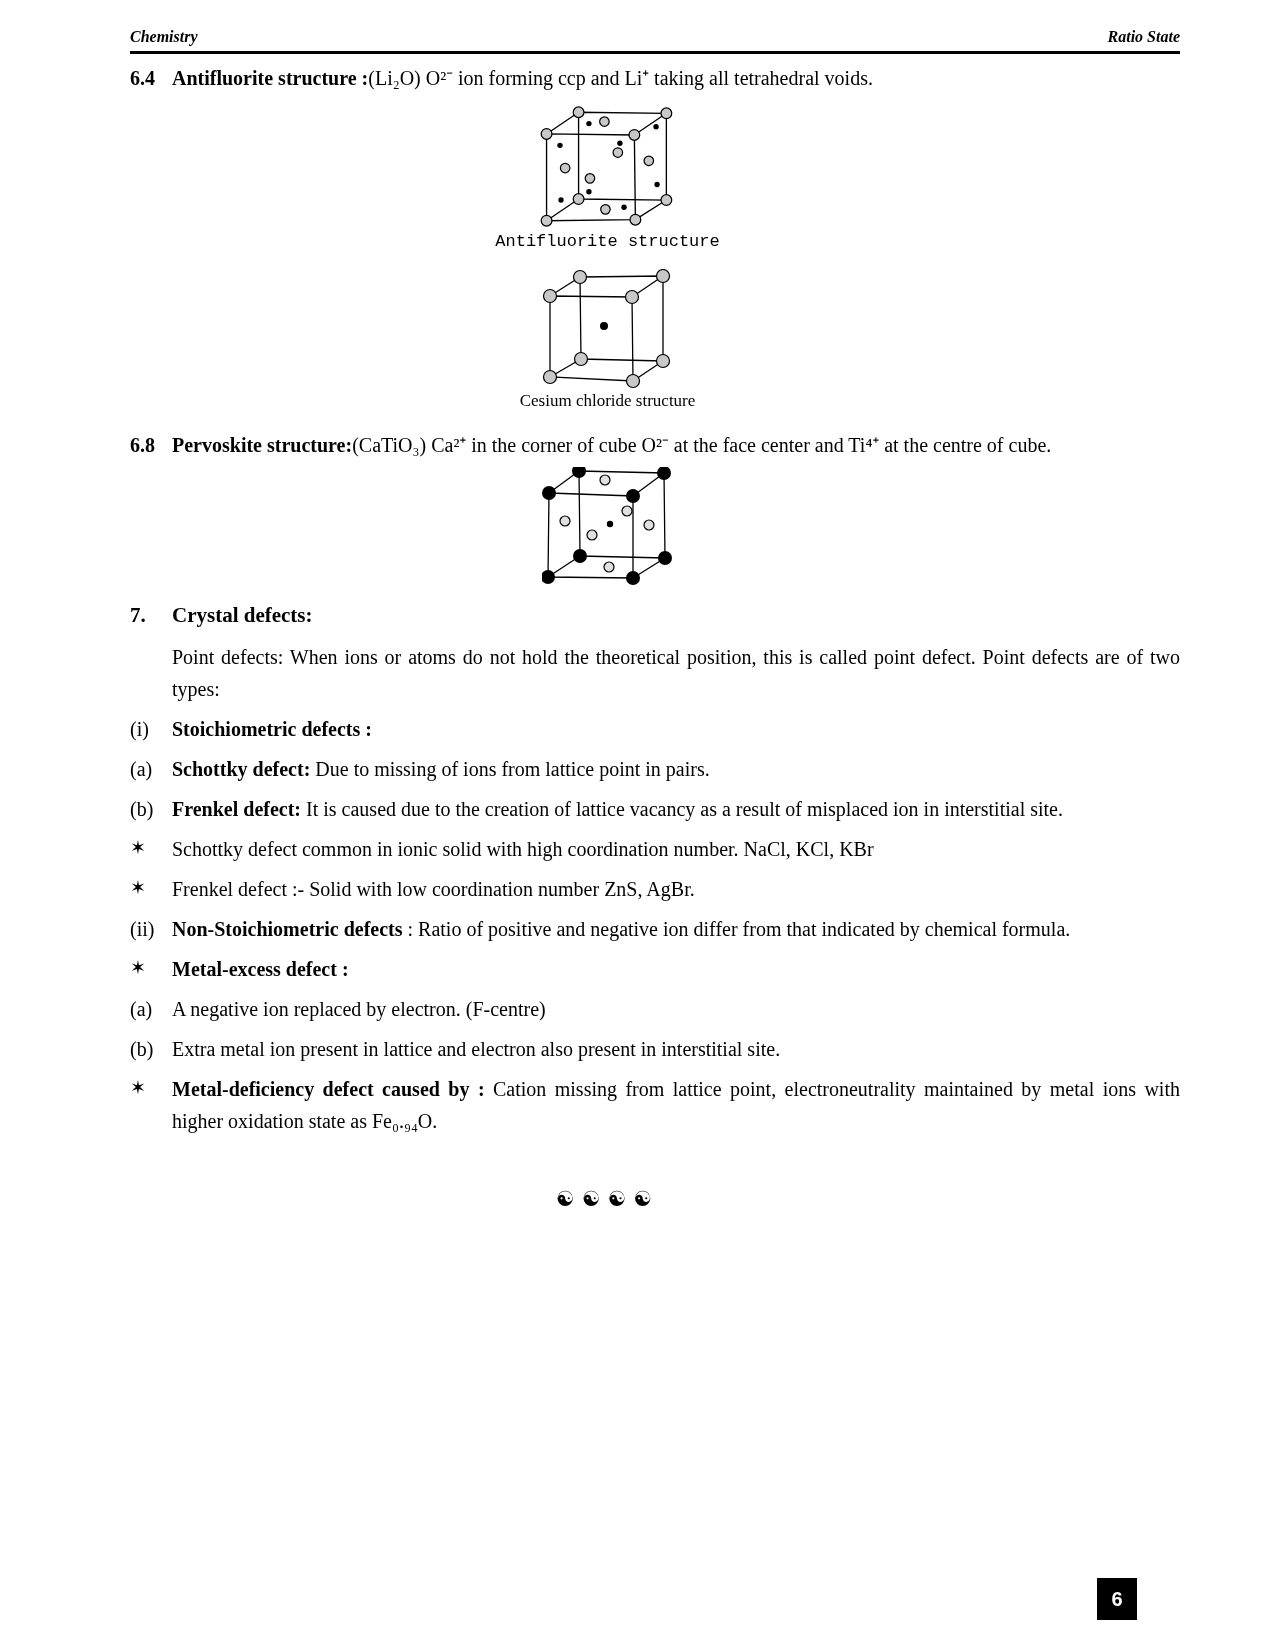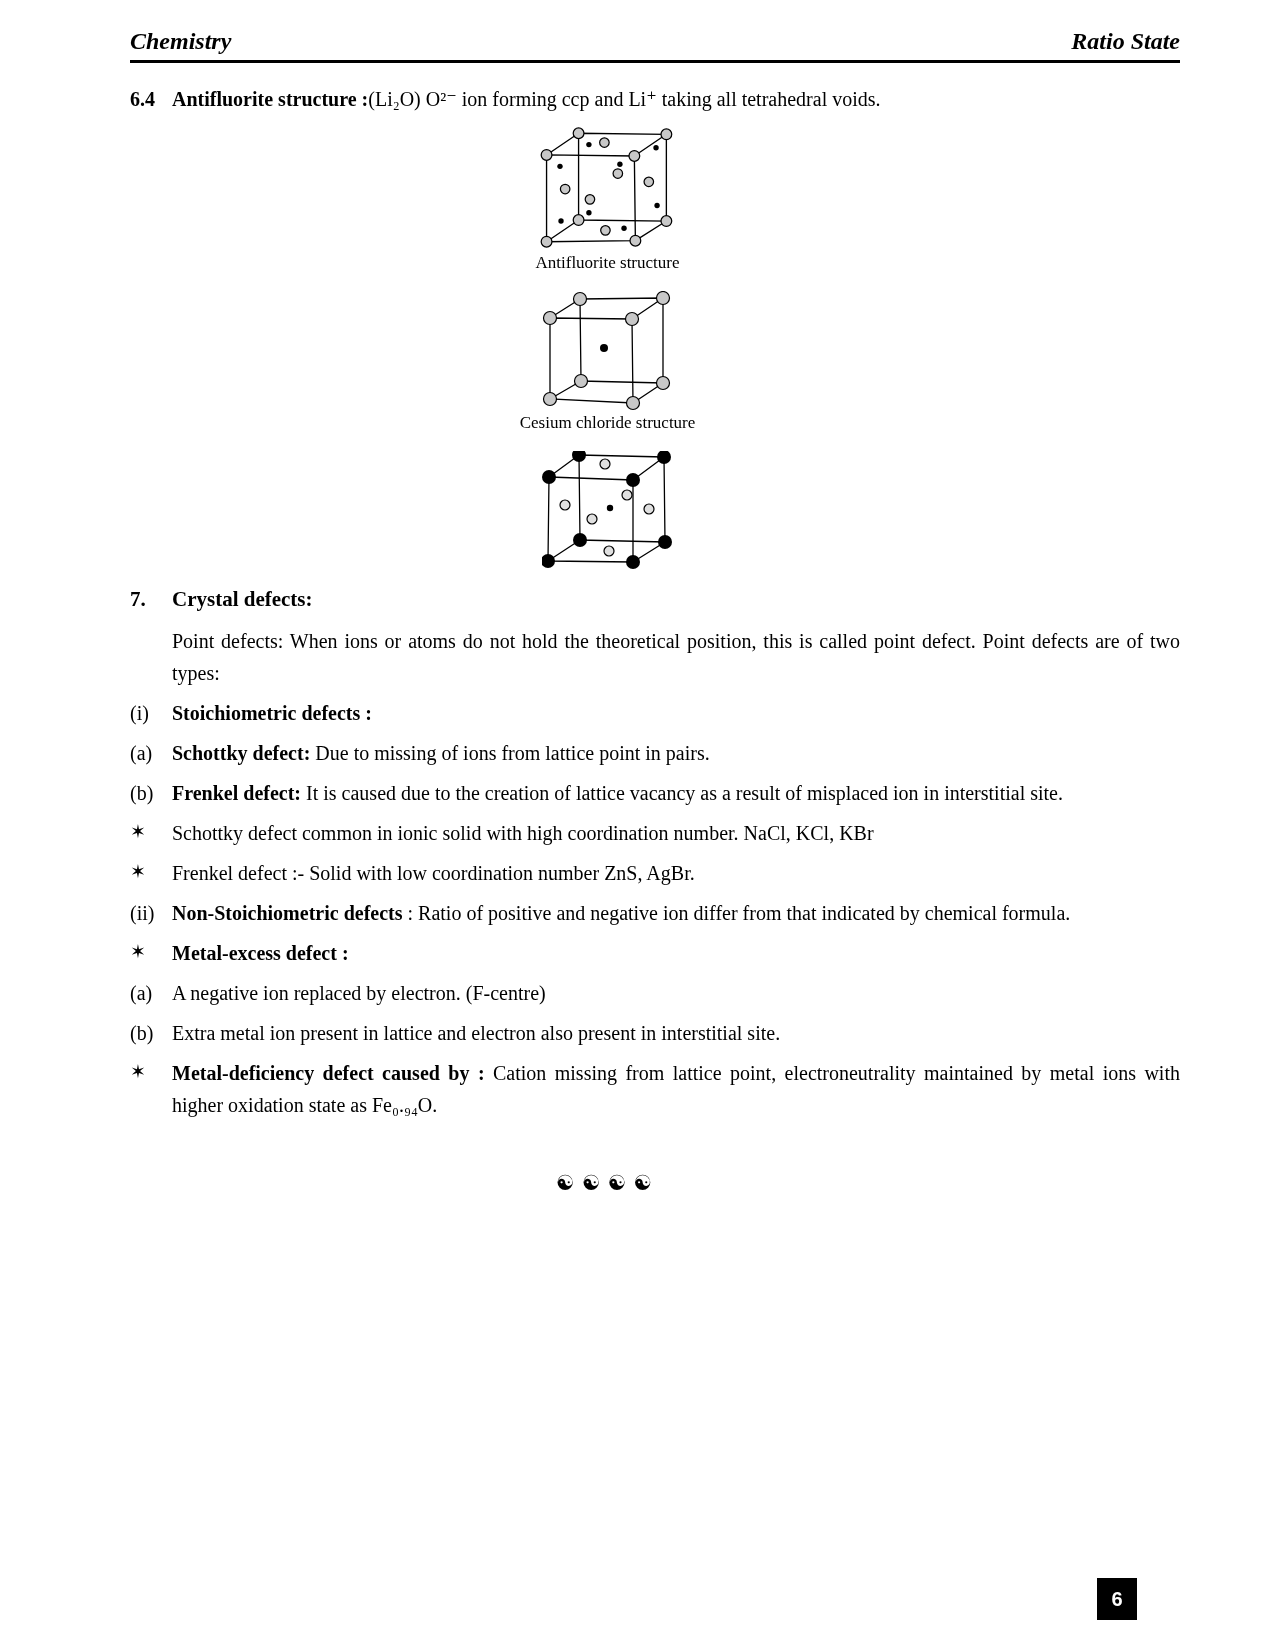--- a/index.html
+++ b/index.html
@@ -1,26 +1,26 @@
 <!DOCTYPE html>
 <html><head>
 <meta charset="utf-8">
 <style>
   html,body{margin:0;padding:0;background:#fff;}
   .page{width:1275px;height:1650px;background:#fff;position:relative;box-sizing:border-box;
         padding:28px 95px 0 130px;font-family:"Liberation Serif","DejaVu Serif",serif;
         font-size:20px;color:#000;overflow:hidden;}
   .header{display:flex;justify-content:space-between;font-style:italic;font-weight:bold;
-          font-size:24px;padding-bottom:5px;border-bottom:3px solid #000;}
-  .sec6{display:flex;margin-top:20px;line-height:1.6;}
+          font-size:16px;padding-bottom:5px;border-bottom:3px solid #000;}
+  .sec6{display:flex;margin-top:8px;line-height:1.6;font-family:Liberation Serif, serif;}
   .sec6 .num{flex:0 0 42px;font-weight:bold;}
   .sec6 .body{flex:1;text-align:justify;}
   .label{font-weight:bold;}
   .figure{text-align:center;margin-right:95px;}
-  .fig1{margin-top:10px;margin-bottom:10px;}
+  .fig1{margin-top:10px;margin-bottom:10px;font-family:Liberation Mono, monospace;}
   .fig2{margin-top:18px;margin-bottom:18px;}
   .fig3{margin-top:6px;margin-bottom:8px;}
   .caption{font-size:17px;margin-top:2px;}
   .sec7{display:flex;margin-top:12px;font-size:21px;font-weight:bold;line-height:1.6;}
   .sec7 .num{flex:0 0 42px;}
   .para{margin:8px 0 0 42px;text-align:justify;line-height:1.6;}
   .item{display:flex;margin-top:8px;line-height:1.6;}
   .item .marker{flex:0 0 42px;}
   .item .body{flex:1;text-align:justify;}
   .star{font-size:19px;}
@@ -97,20 +97,24 @@
         <circle cx="41" cy="90" r="6.5"></circle>
           <circle cx="123" cy="92" r="6.5"></circle>
       </g>
       <circle cx="64" cy="57" r="4" fill="#000"></circle>
     </svg>
     <div class="caption">Cesium chloride structure</div>
   </div>
 
 
 
+  <div class="sec6">
+    <span class="num">6.8</span>
+    <span class="body"><span class="label">Pervoskite structure:</span><span>(CaTiO₃) Ca²⁺ in the corner of cube O²⁻ at the face center and Ti⁴⁺ at the centre of cube.</span></span>
+  </div>
 
   <div class="figure fig3">
     <svg width="132" height="120" viewBox="0 0 132 120">
       <path class="edge" d="M7,26 L91,29 L91,111 L6,110 Z"></path>
       <path class="edge" d="M37,4 L122,6 L123,91 L38,89 Z"></path>
       <path class="edge" d="M7,26 L37,4 M91,29 L122,6 M6,110 L38,89 M91,111 L123,91"></path>
       <g fill="#e0e0e0" stroke="#000" stroke-width="1.2">
         <circle cx="63" cy="13" r="5"></circle>
           <circle cx="23" cy="54" r="5"></circle>
         <circle cx="50" cy="68" r="5"></circle>

